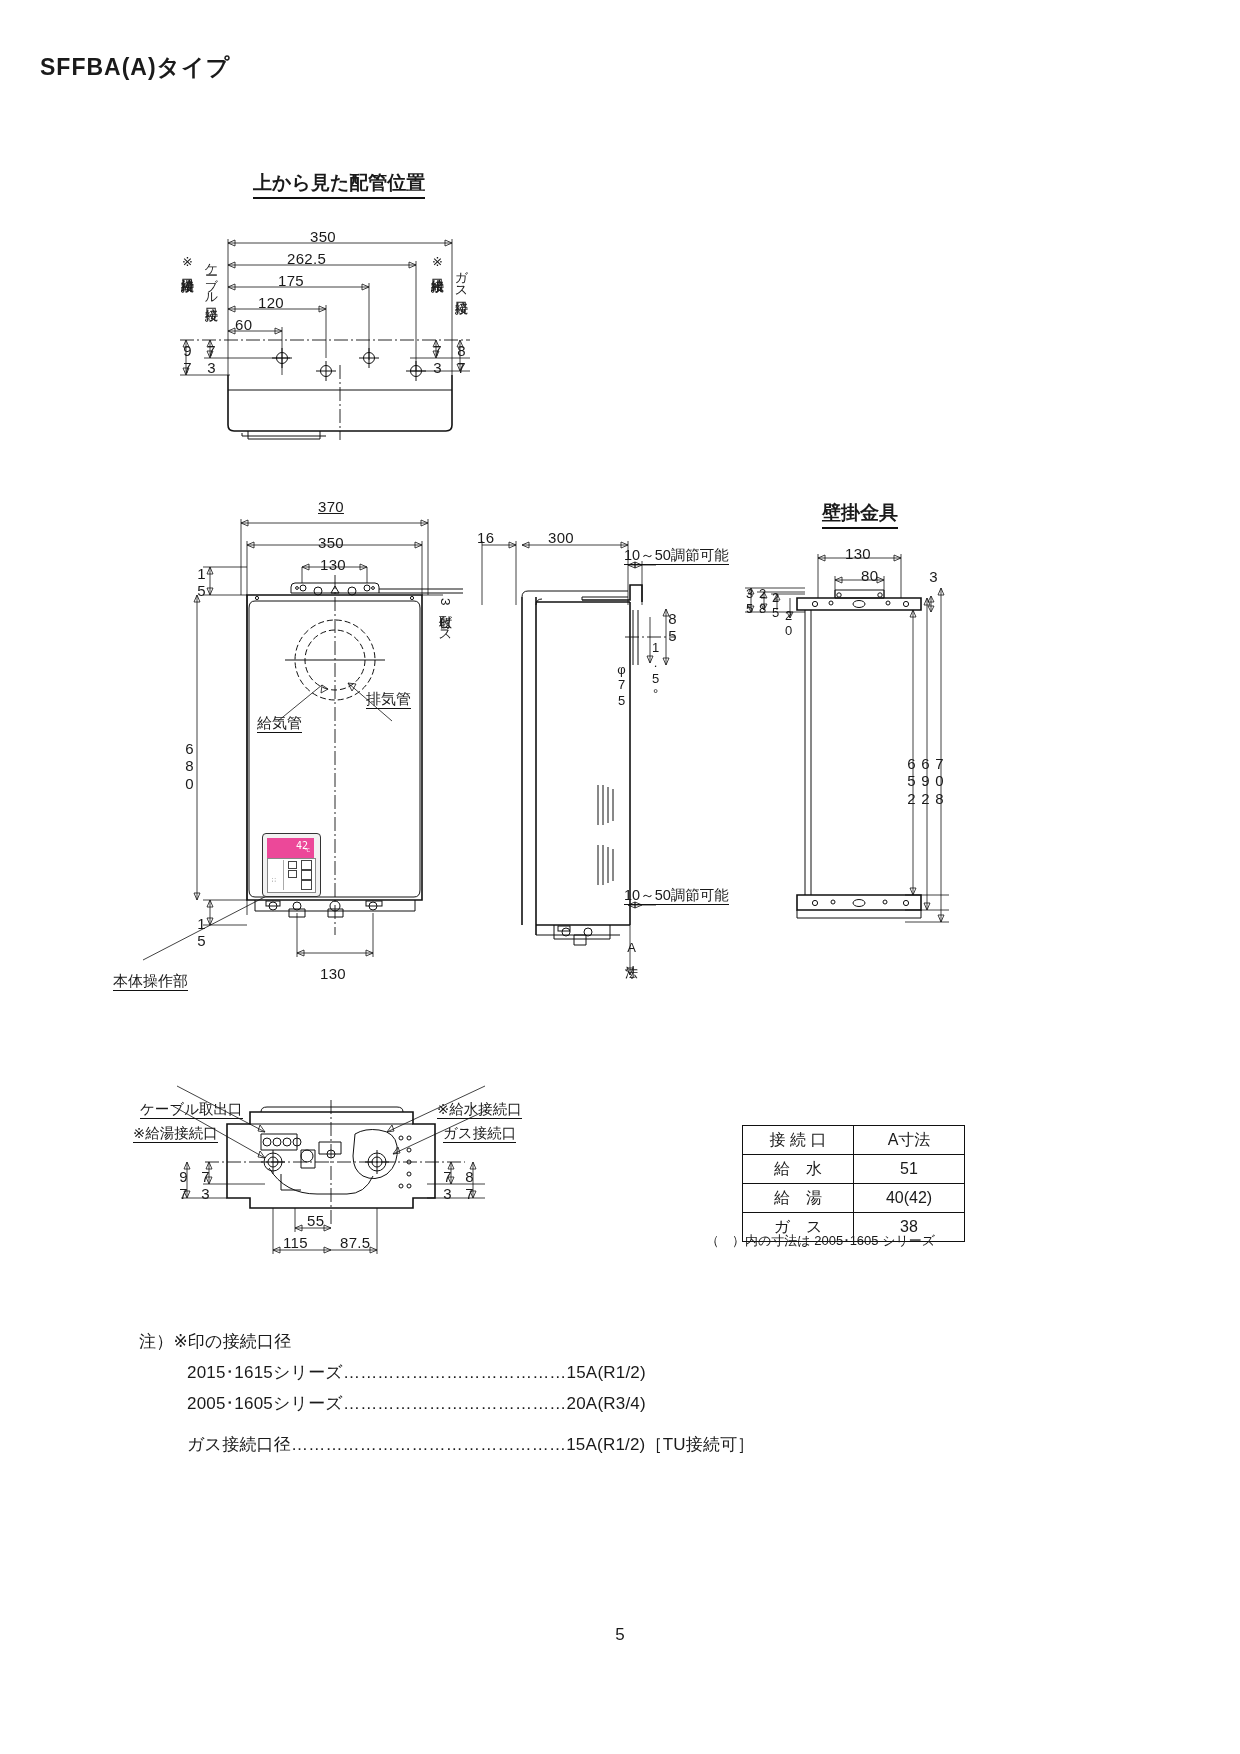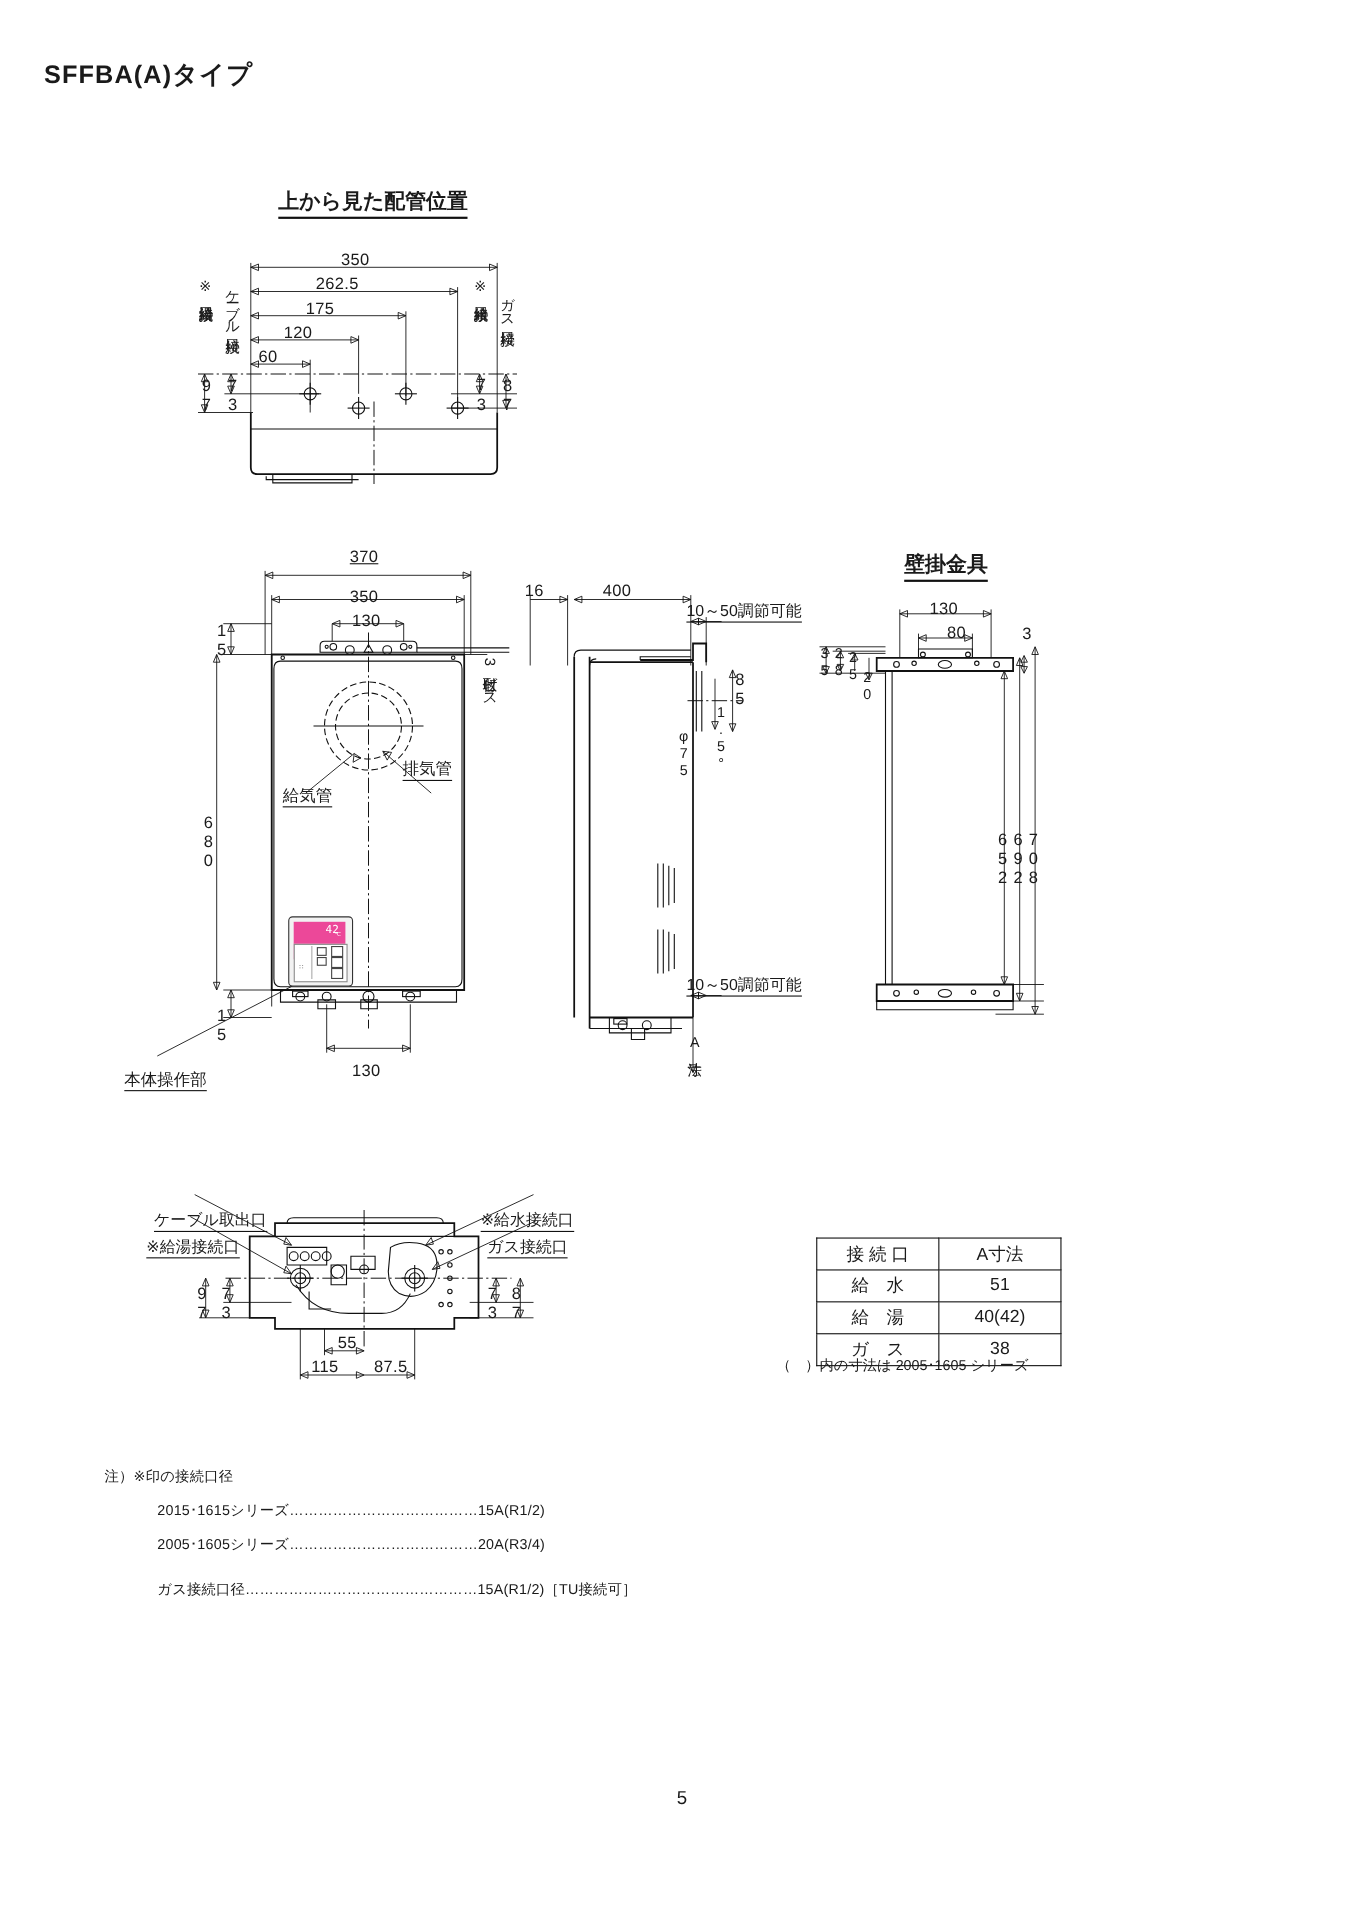--- a/index.html
+++ b/index.html
@@ -14,21 +14,21 @@
   .vert{writing-mode:vertical-rl;text-orientation:mixed;}
   .vert-n{writing-mode:vertical-rl;text-orientation:upright;}
   svg{display:block;overflow:visible;}
   .stk{stroke:#111;fill:none;stroke-width:1;}
   .stk2{stroke:#111;fill:none;stroke-width:1.6;}
   .stkd{stroke:#111;fill:none;stroke-width:1;stroke-dasharray:6 3;}
   .stkc{stroke:#111;fill:none;stroke-width:0.9;stroke-dasharray:14 3 2 3;}
   .stkt{stroke:#111;fill:none;stroke-width:0.8;}
   table.tbl{border-collapse:collapse;font-size:16px;}
   table.tbl td{border:1px solid #111;text-align:center;padding:3px 6px;height:22px;}
-  .notes{font-size:13px;line-height:31px;letter-spacing:0.2px;}
+  .notes{font-size:17px;line-height:31px;letter-spacing:0.2px;margin-left:44px;}
   .pno{font-size:17px;}
   .ctlpanel{position:absolute;border:1.6px solid #333;border-radius:4px;background:#f2f2f2;}
 </style>
 </head>
 <body>
 
 <div class="page">
 
   <div class="abs ttl" style="left:40px;top:52px;">SFFBA(A)タイプ</div>
 
@@ -301,21 +301,21 @@
       <line class="stkt" x1="158" y1="400" x2="186" y2="400"></line>
       <path class="stkt" d="M158,400 l7,-3 l0,6 z" fill="#111"></path>
       <path class="stkt" d="M172,400 l-7,-3 l0,6 z" fill="#111"></path>
 
       <line class="stkt" x1="160" y1="420" x2="160" y2="470"></line>
       <path class="stkt" d="M160,470 l-3,-7 l6,0 z" fill="#111"></path>
     </svg>
   </div>
 
   <div class="abs dim" style="left:477px;top:529px;">16</div>
-  <div class="abs dim" style="left:548px;top:529px;">400</div>
+  <div class="abs dim" style="left:548px;top:529px;">300</div>
   <div class="abs lbl" style="left:624px;top:546px;font-size:14.5px;"><u>10～50調節可能</u></div>
   <div class="abs dim vert-n" style="left:664px;top:610px;height:32px;">85</div>
   <div class="abs dim vert-n" style="left:648px;top:640px;height:38px;font-size:13px;">1.5°</div>
   <div class="abs dim vert-n" style="left:614px;top:662px;height:42px;font-size:13px;">φ75</div>
   <div class="abs lbl" style="left:624px;top:886px;font-size:14.5px;"><u>10～50調節可能</u></div>
   <div class="abs dim vert-n" style="left:622px;top:940px;height:44px;font-size:13px;">A寸法</div>
 
   <div class="abs sect-ttl" style="left:822px;top:500px;">壁掛金具</div>
 
   <div class="abs" style="left:735px;top:540px;width:230px;height:420px;">

